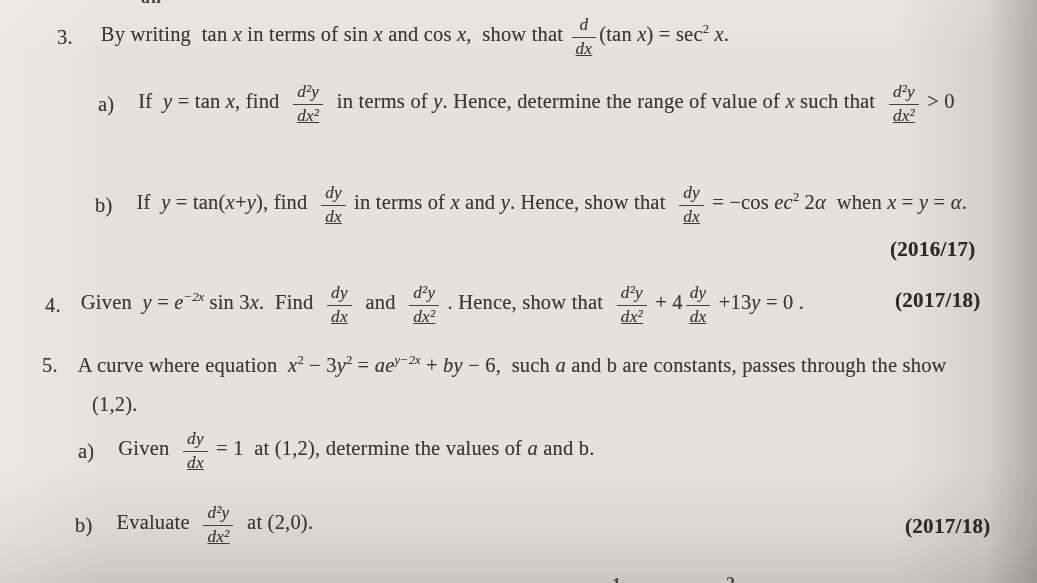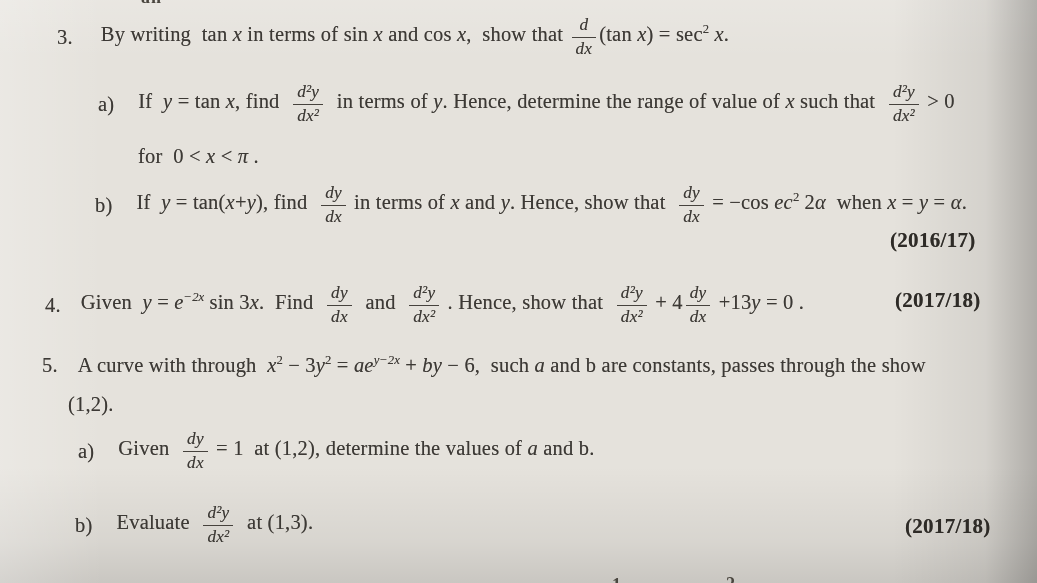--- a/index.html
+++ b/index.html
@@ -19,21 +19,21 @@
     text-shadow:0 0 0.6px rgba(74,69,63,0.55);
   }
   .qnum{display:inline-block;margin-right:24px;}
   .runs{white-space:pre;}
   .i{font-style:italic;}
   .frac{
     display:inline-flex;flex-direction:column;align-items:center;
     vertical-align:middle;line-height:1.05;margin:0 3px;
   }
   .fn{font-size:0.84em;padding:0 4px 2px;}
-  .fd{font-size:0.84em;border-top:1.5px solid #46423d;padding:2px 4px 0;}
+  .fd{font-size:0.84em;border-top:1.5px solid #46423d;padding:2px 4px 0;text-decoration:underline;}
   sup{font-size:0.62em;line-height:0;letter-spacing:0;}
   .year{
     position:absolute;font-weight:bold;font-size:21px;color:#2e2b27;
     letter-spacing:0.3px;text-shadow:0 0 0.6px rgba(50,46,42,0.6);
   }
   .edge-frag{position:absolute;overflow:hidden;color:#4a463f;}
   .edge-frag > span{position:relative;display:inline-block;font-size:18px;font-weight:bold;letter-spacing:1px;}
   .frag-top > span{top:-13px;}
   .frag-bottom > span{top:0;}
 </style>
@@ -48,53 +48,50 @@
 
   <div class="line" style="left:57px;top:8px;height:58px;">
     <span class="qnum" style="margin-right:28px;">3.</span>
     <span class="runs"><span>By writing  </span><span>tan </span><span class="i">x</span><span> in terms of </span><span>sin </span><span class="i">x</span><span> and </span><span>cos </span><span class="i">x</span><span>,  show that </span><span class="frac i"><span class="fn">d</span><span class="fd">dx</span></span><span>(</span><span>tan </span><span class="i">x</span><span>)</span><span> = sec</span><sup>2</sup><span> </span><span class="i">x</span><span>.</span></span>
   </div>
 
   <div class="line" style="left:98px;top:75px;height:58px;">
     <span class="qnum">a)</span>
     <span class="runs"><span>If  </span><span class="i">y</span><span> = tan </span><span class="i">x</span><span>, find  </span><span class="frac i"><span class="fn">d²y</span><span class="fd">dx²</span></span><span>  in terms of </span><span class="i">y</span><span>. Hence, determine the range of value of </span><span class="i">x</span><span> such that  </span><span class="frac i"><span class="fn">d²y</span><span class="fd">dx²</span></span><span> &gt; 0</span></span>
   </div>
-  <div class="line" style="left:138px;top:142px;height:28px;">
-    <span class="runs"><span>for  0 &lt; </span><span class="i">x</span><span> &lt; </span><span class="i">π</span><span> .</span></span>
-  </div>
 
   <div class="line" style="left:95px;top:176px;height:58px;">
     <span class="qnum">b)</span>
     <span class="runs"><span>If  </span><span class="i">y</span><span> = tan</span><span>(</span><span class="i">x</span><span>+</span><span class="i">y</span><span>)</span><span>, find  </span><span class="frac i"><span class="fn">dy</span><span class="fd">dx</span></span><span> in terms of </span><span class="i">x</span><span> and </span><span class="i">y</span><span>. Hence, show that  </span><span class="frac i"><span class="fn">dy</span><span class="fd">dx</span></span><span> = −cos </span><span class="i">ec</span><sup>2</sup><span> 2</span><span class="i">α</span><span>  when </span><span class="i">x</span><span> = </span><span class="i">y</span><span> = </span><span class="i">α</span><span>.</span></span>
   </div>
 
-  <div class="year" style="left:890px;top:228px;">(2016/17)</div>
+  <div class="year" style="left:890px;top:237px;">(2016/17)</div>
 
   <div class="line" style="left:45px;top:276px;height:58px;">
     <span class="qnum" style="margin-right:20px;">4.</span>
     <span class="runs"><span>Given  </span><span class="i">y</span><span> = </span><span class="i">e</span><sup class="i">−2x</sup><span> sin 3</span><span class="i">x</span><span>.  Find  </span><span class="frac i"><span class="fn">dy</span><span class="fd">dx</span></span><span>  and  </span><span class="frac i"><span class="fn">d²y</span><span class="fd">dx²</span></span><span> . Hence, show that  </span><span class="frac i"><span class="fn">d²y</span><span class="fd">dx²</span></span><span> + 4</span><span class="frac i"><span class="fn">dy</span><span class="fd">dx</span></span><span> +13</span><span class="i">y</span><span> = 0 .</span></span>
   </div>
   <div class="year" style="left:895px;top:288px;">(2017/18)</div>
 
   <div class="line" style="left:42px;top:348px;height:34px;">
     <span class="qnum" style="margin-right:20px;">5.</span>
-    <span class="runs"><span>A curve with through  </span><span class="i">x</span><sup>2</sup><span> − 3</span><span class="i">y</span><sup>2</sup><span> = </span><span class="i">ae</span><sup class="i">y−2x</sup><span> + </span><span class="i">by</span><span> − 6,  such </span><span class="i">a</span><span> and b are constants, passes through the show</span></span>
+    <span class="runs"><span>A curve where equation  </span><span class="i">x</span><sup>2</sup><span> − 3</span><span class="i">y</span><sup>2</sup><span> = </span><span class="i">ae</span><sup class="i">y−2x</sup><span> + </span><span class="i">by</span><span> − 6,  such </span><span class="i">a</span><span> and b are constants, passes through the show</span></span>
   </div>
-  <div class="line" style="left:68px;top:390px;height:28px;">
+  <div class="line" style="left:92px;top:390px;height:28px;">
     <span>(1,2).</span>
   </div>
 
   <div class="line" style="left:78px;top:423px;height:56px;">
     <span class="qnum">a)</span>
     <span class="runs"><span>Given  </span><span class="frac i"><span class="fn">dy</span><span class="fd">dx</span></span><span> = 1  at (1,2), determine the values of </span><span class="i">a</span><span> and b.</span></span>
   </div>
 
   <div class="line" style="left:75px;top:497px;height:56px;">
     <span class="qnum">b)</span>
-    <span class="runs"><span>Evaluate  </span><span class="frac i"><span class="fn">d²y</span><span class="fd">dx²</span></span><span>  at (1,3).</span></span>
+    <span class="runs"><span>Evaluate  </span><span class="frac i"><span class="fn">d²y</span><span class="fd">dx²</span></span><span>  at (2,0).</span></span>
   </div>
   <div class="year" style="left:905px;top:514px;">(2017/18)</div>
 
   <div class="edge-frag frag-bottom" style="left:612px;top:575px;width:20px;height:8px;">
     <span>1</span>
   </div>
   <div class="edge-frag frag-bottom" style="left:726px;top:574px;width:20px;height:9px;">
     <span>2</span>
   </div>
 

